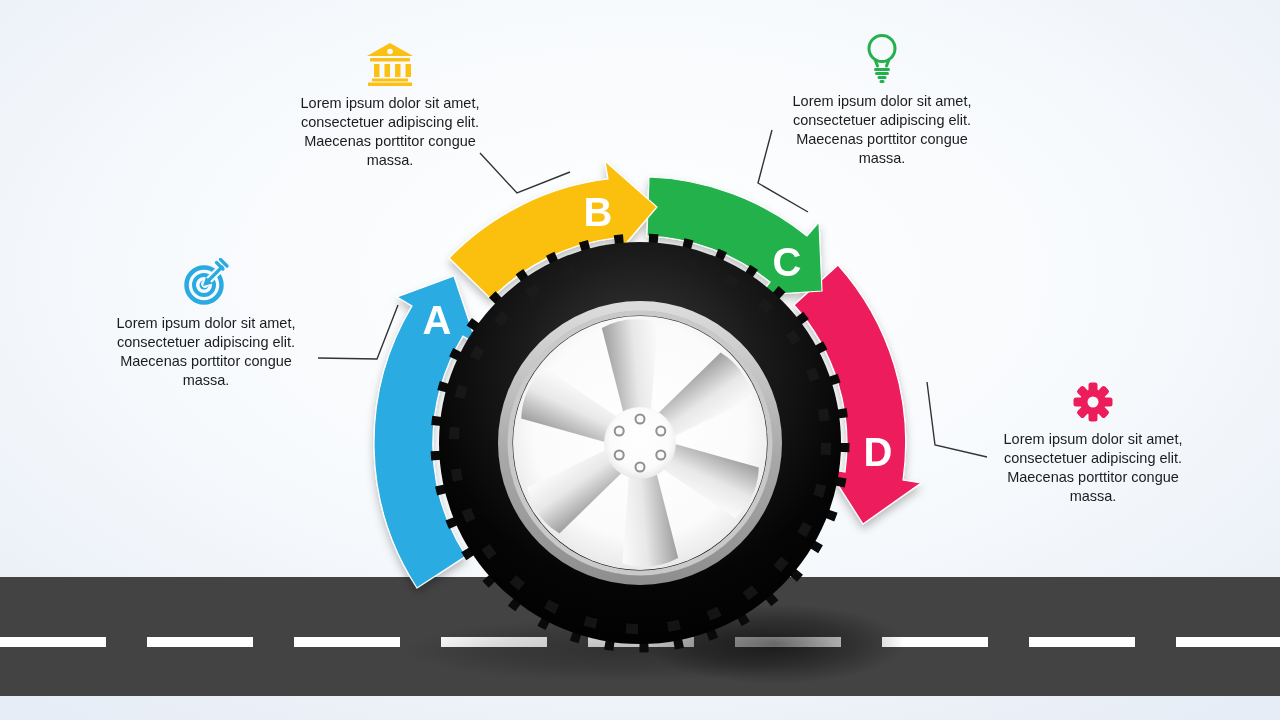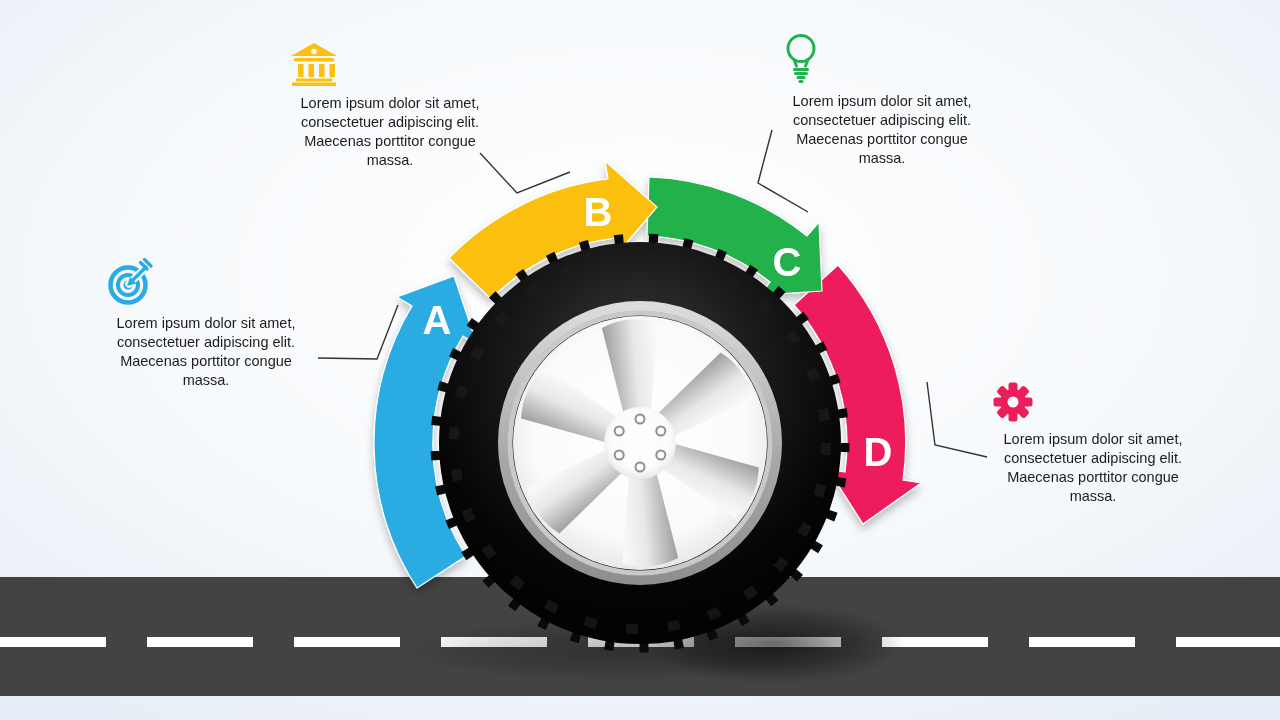--- a/index.html
+++ b/index.html
@@ -1,20 +1,20 @@
 <!DOCTYPE html>
 <html><head>
 <meta charset="utf-8">
 <style>
   html,body{margin:0;padding:0;background:#d8dfe9;}
   .slide{position:relative;width:1280px;height:720px;overflow:hidden;
          font-family:"Liberation Sans",sans-serif;}
   .slide svg.canvas{position:absolute;left:0;top:0;}
   .note{position:absolute;width:200px;display:flex;flex-direction:column;
-        align-items:flex-start;text-align:center;}
+        align-items:center;text-align:center;}
   .note p{margin:0;font-size:14.5px;line-height:19px;color:#1c1c1c;}
   .note .icon-wrap{margin-bottom:8px;line-height:0;}
   .step-letter{font-family:"Liberation Sans",sans-serif;font-weight:bold;}
 </style>
 </head>
 <body>
 
 <div class="slide">
 
 <svg class="canvas" width="1280" height="720" viewBox="0 0 1280 720">

